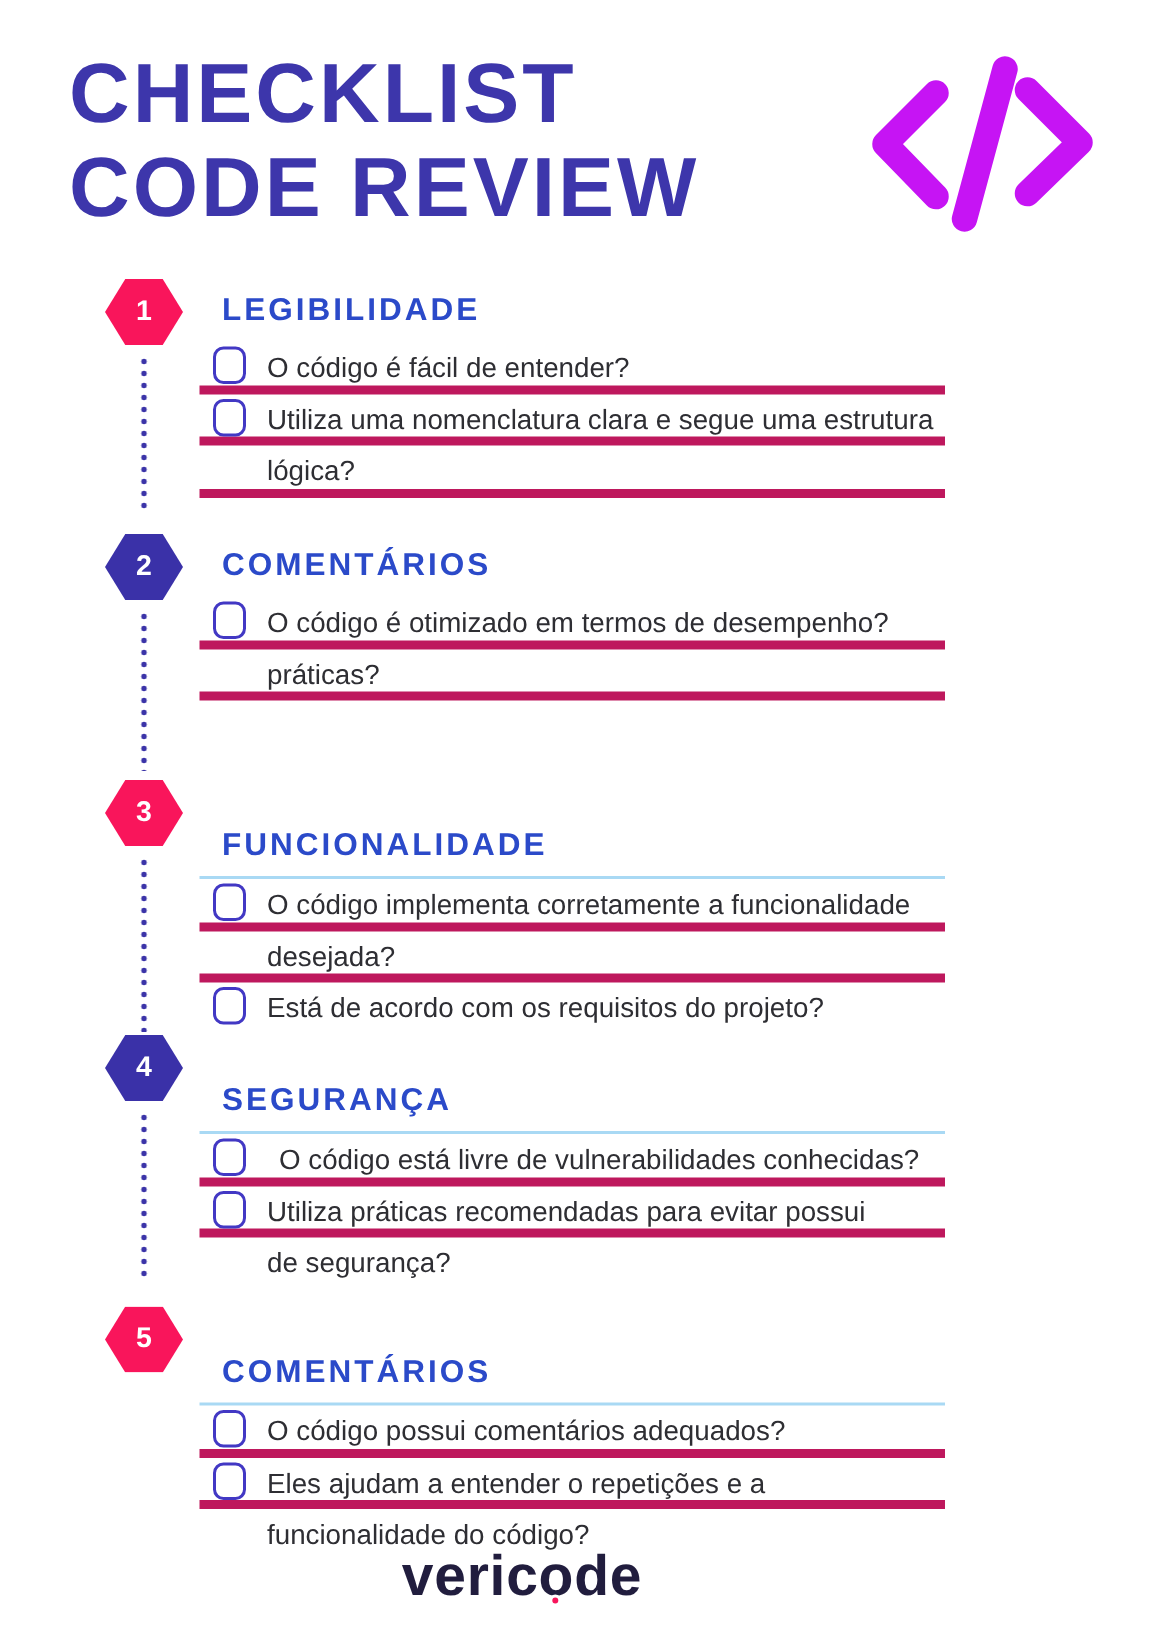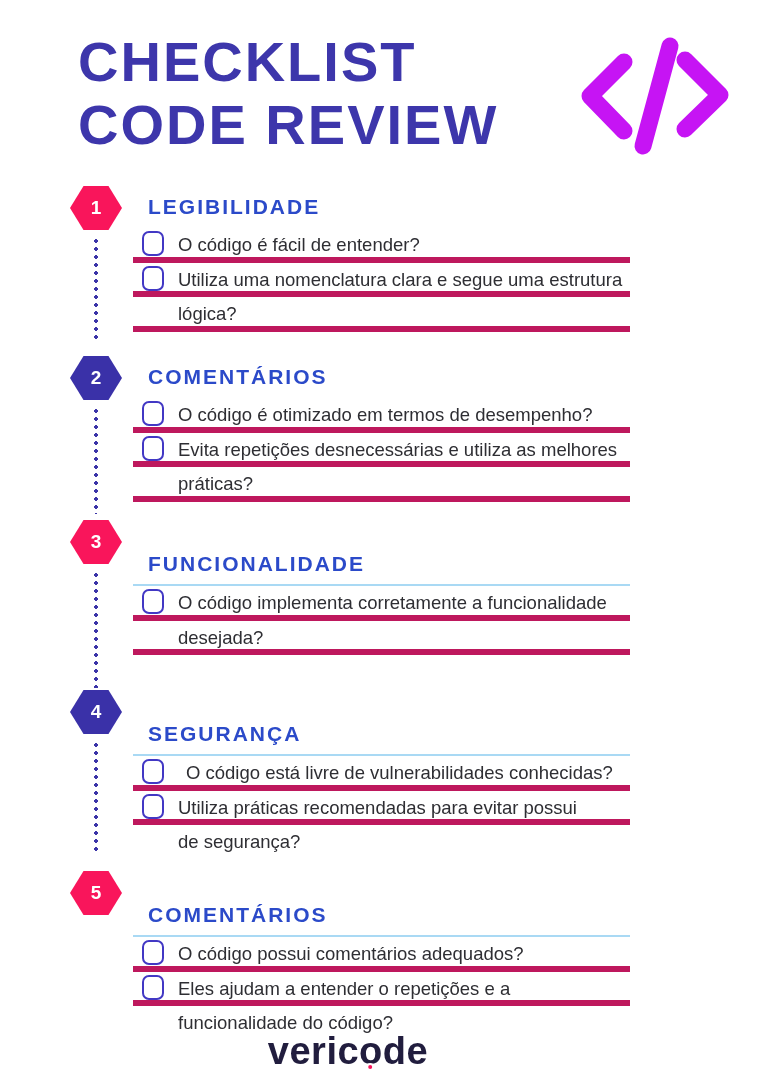--- a/index.html
+++ b/index.html
@@ -8,21 +8,20 @@
     position:relative; width:768px; height:1086px; margin:0 auto;
     background:#ffffff; overflow:hidden;
     font-family:"Liberation Sans", sans-serif;
   }
 
   
   .page-title {
     position:absolute; left:46px; top:30px;
     color:#3d36ab; font-weight:800; font-size:56px; line-height:63px;
     letter-spacing:2px;
-    margin-left:32px;
   }
   .code-icon { position:absolute; left:572px; top:34px; }
 
   
   .section { position:absolute; left:0; width:768px; }
   .badge {
     position:absolute; left:70px; top:0; width:52px; height:44px;
     clip-path:polygon(26% 0, 74% 0, 100% 50%, 74% 100%, 26% 100%, 0 50%);
     display:flex; align-items:center; justify-content:center;
     color:#ffffff; font-weight:700; font-size:19px;
@@ -111,42 +110,42 @@
       <span>2</span>
     </div>
     <div class="dotline" style="height:106px"></div>
     <div class="content">
       <div class="sec-title">COMENTÁRIOS</div>
       <div class="row u">
         <span class="checkbox"></span>
         <span class="row-text">O código é otimizado em termos de desempenho?</span>
       </div>
       <div class="row u">
-        <span class="checkbox"></span>
-        <span class="row-text">Evita repetições desnecessárias e utiliza as melhores</span>
-      </div>
-      <div class="row u">
         <span class="row-text">práticas?</span>
       </div>
     </div>
   </section>
 
   <section class="section" style="top:520px">
     <div class="badge pink">
       <span>3</span>
     </div>
     <div class="dotline" style="height:116px"></div>
     <div class="content">
       <div class="sec-title u">FUNCIONALIDADE</div>
       <div class="row u">
         <span class="checkbox"></span>
         <span class="row-text">O código implementa corretamente a funcionalidade</span>
       </div>
       <div class="row u">
         <span class="row-text">desejada?</span>
+      </div>
+      <div class="row">
+        <span class="checkbox"></span>
+        <span class="row-text">Está de acordo com os requisitos do projeto?</span>
       </div>
     </div>
   </section>
 
   <section class="section" style="top:690px">
     <div class="badge indigo">
       <span>4</span>
     </div>
     <div class="dotline" style="height:110px"></div>
     <div class="content">

